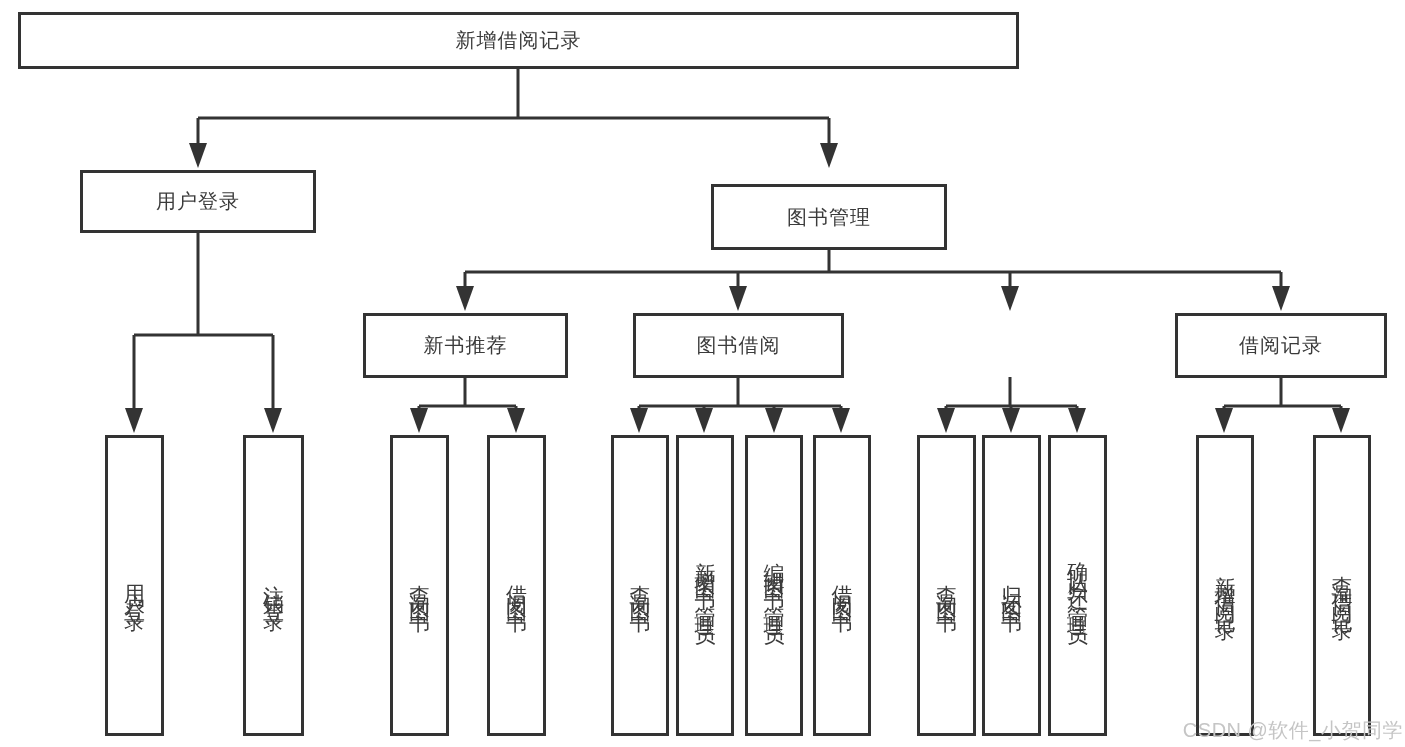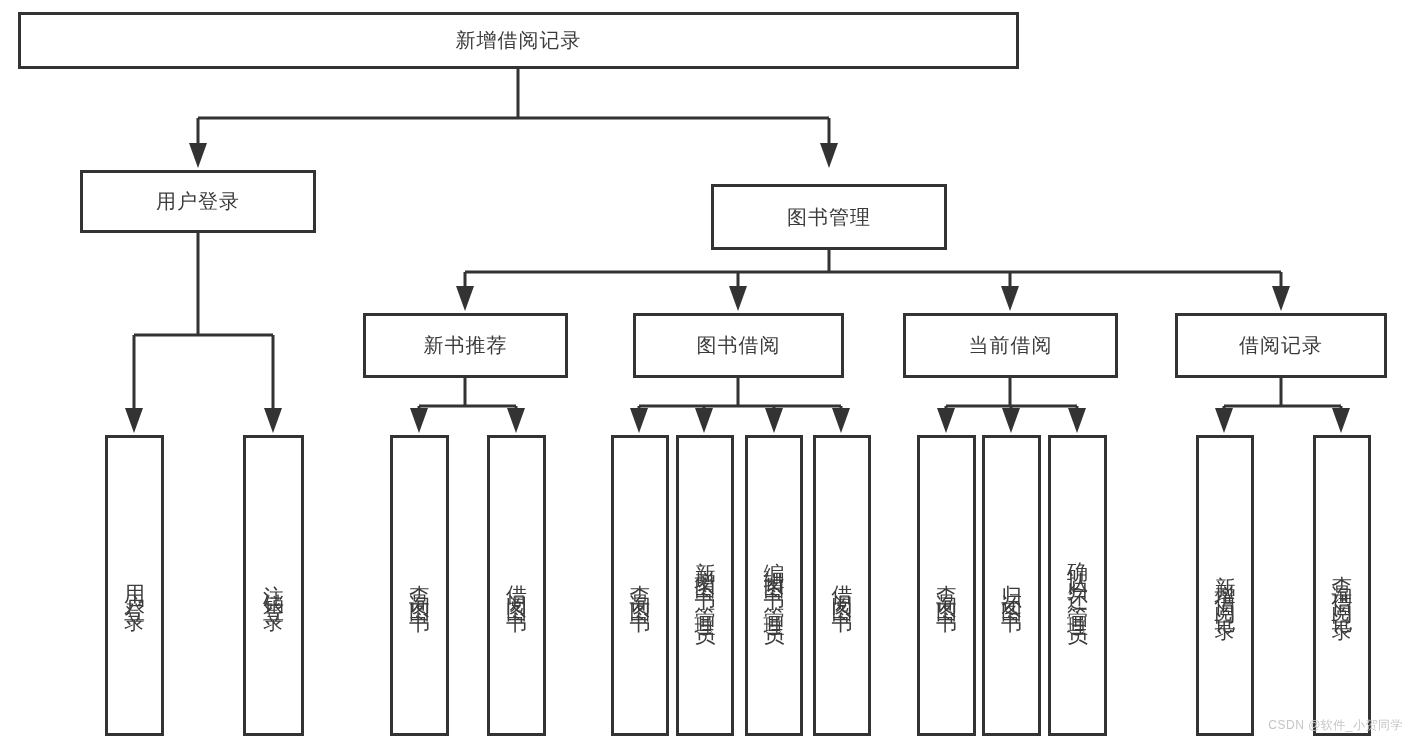--- a/index.html
+++ b/index.html
@@ -52,21 +52,21 @@
     writing-mode: vertical-rl;
     text-orientation: mixed;
     font-size: 21px;
     letter-spacing: 9px;
   }
   .vbox span { display: block; }
   .watermark {
     position: absolute;
     top: 717px;
     right: 2px;
-    font-size: 12px;
+    font-size: 20px;
     color: var(--watermark, #c5c5c5);
     letter-spacing: 0.5px;
     z-index: 10;
     white-space: nowrap;
   }
 </style>
 </head>
 <body>
 
 <div class="canvas">
@@ -117,23 +117,20 @@
   <div class="box hbox" style="left:711px; top:184px; width:236px; height:66px;">
     <span>图书管理</span>
   </div>
 
   <div class="box hbox" style="left:633px; top:313px; width:211px; height:65px;">
     <span>图书借阅</span>
   </div>
   <div class="box hbox" style="left:363px; top:313px; width:205px; height:65px;">
     <span>新书推荐</span>
   </div>
-  <div class="box hbox" style="left:903px; top:313px; width:215px; height:65px;">
-    <span>当前借阅</span>
-  </div>
   <div class="box hbox" style="left:1175px; top:313px; width:212px; height:65px;">
     <span>借阅记录</span>
   </div>
 
   <div class="box vbox" style="left:105px; top:435px; width:59px; height:301px;">
     <span>用户登录</span>
   </div>
   <div class="box vbox" style="left:243px; top:435px; width:61px; height:301px;">
     <span>注销登录</span>
   </div>

